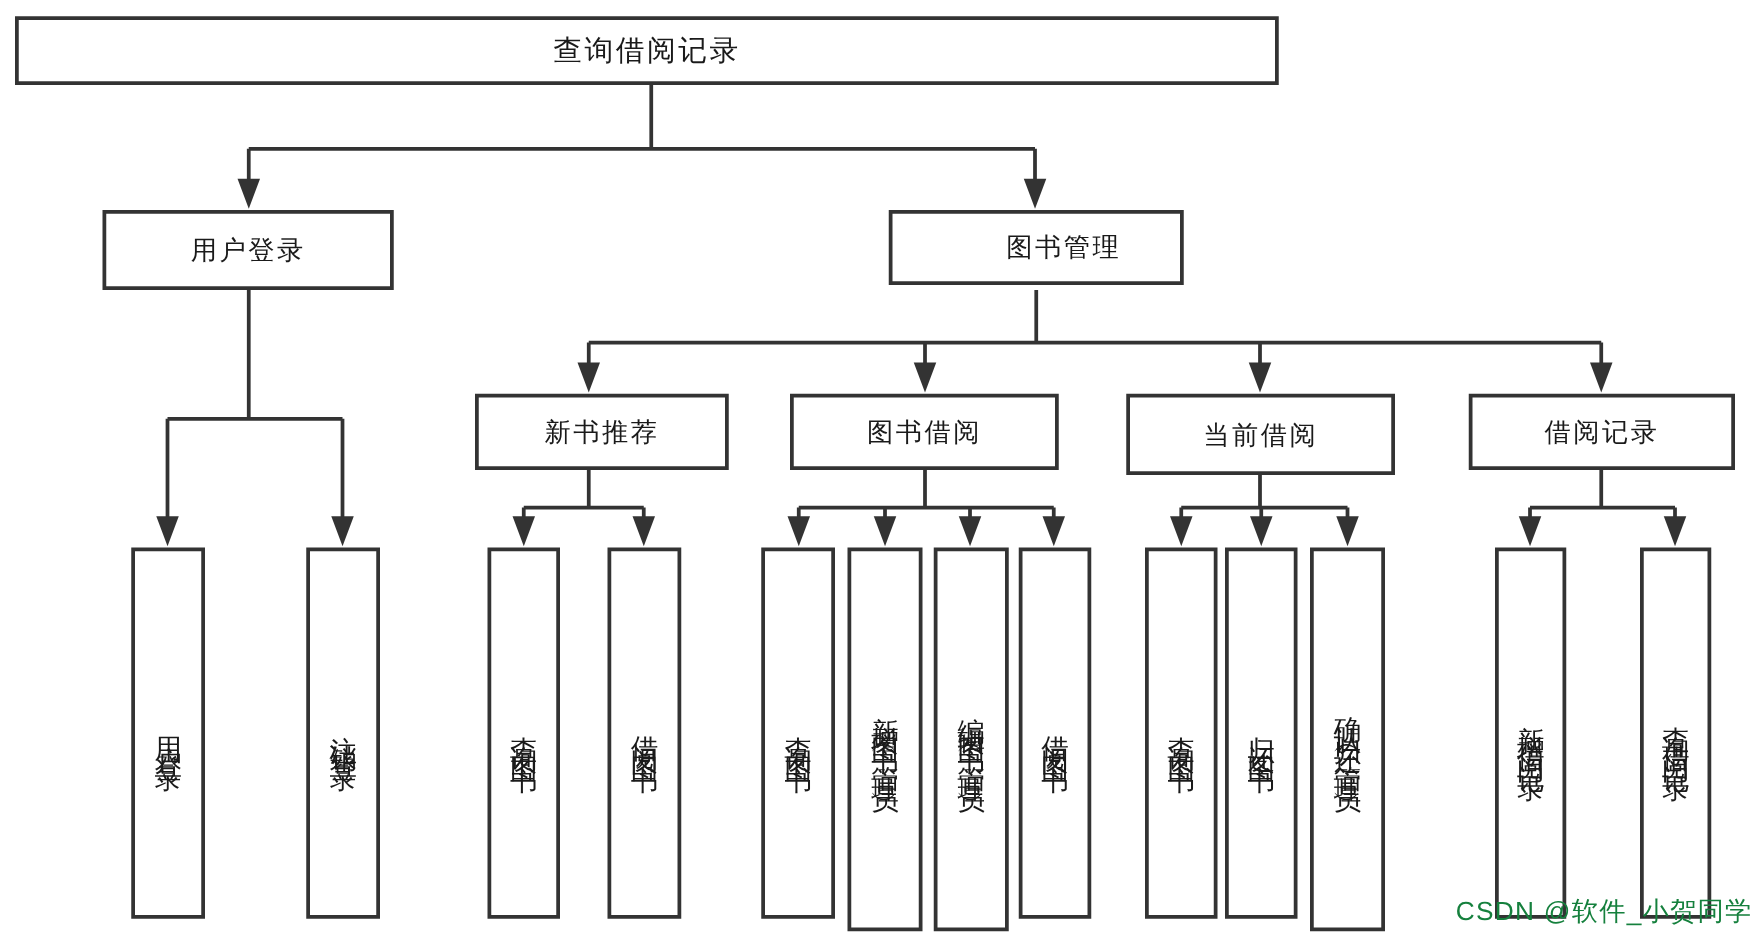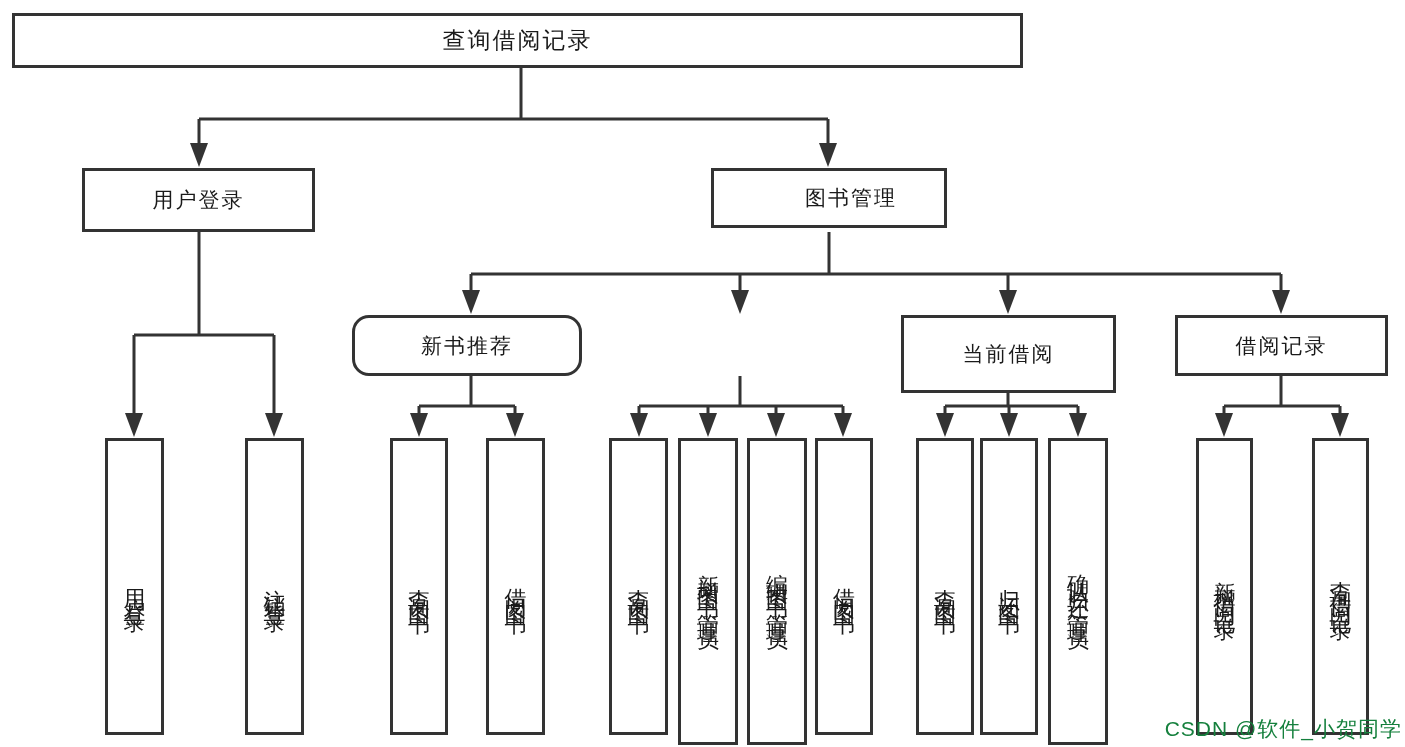--- a/index.html
+++ b/index.html
@@ -104,22 +104,23 @@
       <polygon points="1215,413 1233,413 1224,437"></polygon>
       <polygon points="1331,413 1349,413 1340,437"></polygon>
     </g>
   </svg>
 
   <div class="node h root" style="left:12px; top:13px; width:1011px; height:55px;">查询借阅记录</div>
 
   <div class="node h" style="left:82px; top:168px; width:233px; height:64px;">用户登录</div>
   <div class="node h" style="left:711px; top:168px; width:236px; height:60px;padding-left:44px;">图书管理</div>
 
-  <div class="node h" style="left:352px; top:315px; width:230px; height:61px;border-radius:17px;">新书推荐</div>
-  <div class="node h" style="left:901px; top:315px; width:215px; height:78px;">当前借阅</div>
+  <div class="node h" style="left:380px; top:315px; width:203px; height:61px;">新书推荐</div>
+  <div class="node h" style="left:632px; top:315px; width:215px; height:61px;">图书借阅</div>
+  <div class="node h" style="left:901px; top:315px; width:215px; height:65px;">当前借阅</div>
   <div class="node h" style="left:1175px; top:315px; width:213px; height:61px;">借阅记录</div>
 
   <div class="node v" style="left:105px; top:438px; width:59px; height:297px;">用户登录</div>
   <div class="node v" style="left:245px; top:438px; width:59px; height:297px;">注销登录</div>
 
   <div class="node v" style="left:390px; top:438px; width:58px; height:297px;">查询图书</div>
   <div class="node v" style="left:486px; top:438px; width:59px; height:297px;">借阅图书</div>
 
   <div class="node v" style="left:609px; top:438px; width:59px; height:297px;">查询图书</div>
   <div class="node v" style="left:678px; top:438px; width:60px; height:307px;">新增图书（管理员）</div>

